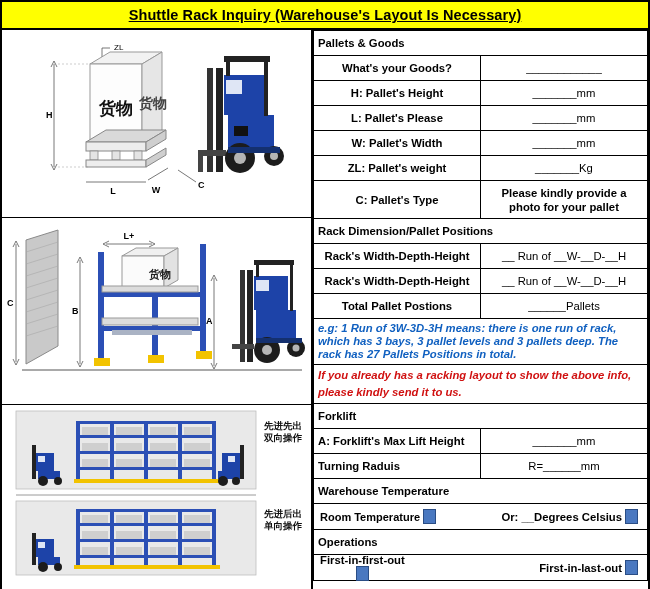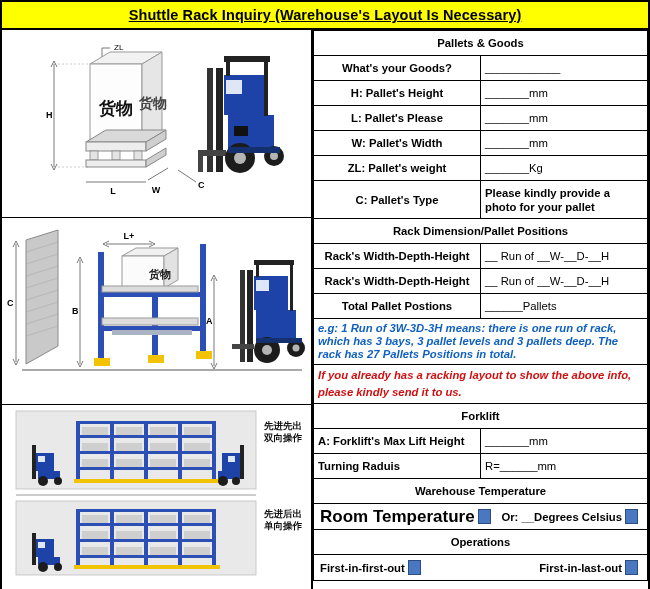--- a/index.html
+++ b/index.html
@@ -60,31 +60,31 @@
   }
   table.rt td, table.rt th{
     border:1px solid #000;
     font-size:11.3px;
     padding:2px 4px;
     vertical-align:middle;
     height:25px;
     box-sizing:border-box;
   }
   .sec-head{
-    text-align:center;font-weight:bold;font-size:12.4px;
+    font-weight:bold;font-size:12.4px;
     height:22px;
   }
   .lbl{
     text-align:center;font-weight:bold;width:174px;font-size:11.3px;
   }
   .lbl-left{
-    text-align:left;font-weight:bold;font-size:17px;padding-left:6px;
+    text-align:left;font-weight:bold;font-size:11px;padding-left:6px;
   }
   .val{
-    text-align:left;font-size:11.3px;
+    text-align:center;font-size:11.3px;
   }
   .note-blue{
     color:#1060c0;font-style:italic;font-size:10.6px;
     line-height:13px;text-align:left;padding:3px 5px;font-weight:bold;
   }
   .note-red{
     color:#d01010;font-style:italic;font-size:10.6px;
     line-height:17px;text-align:left;padding:3px 5px;font-weight:bold;
   }
   .chk{
@@ -427,21 +427,21 @@
           </div>
         </td>
       </tr>
 
       <tr>
         <td class="sec-head" colspan="2">Operations</td>
       </tr>
       <tr>
         <td colspan="2" style="padding:0">
           <div class="two-cell" style="height:25px">
-            <div style="display:flex;align-items:center;padding-left:6px;">
+            <div style="display:flex;align-items:center;padding-left:6px;flex-direction:column;">
               <span style="font-weight:bold;font-size:11.3px">First-in-first-out</span>
               <span class="chk"></span>
             </div>
             <div style="display:flex;align-items:center;padding-right:6px;">
               <span style="font-weight:bold;font-size:11.3px">First-in-last-out</span>
               <span class="chk"></span>
             </div>
           </div>
         </td>
       </tr>

